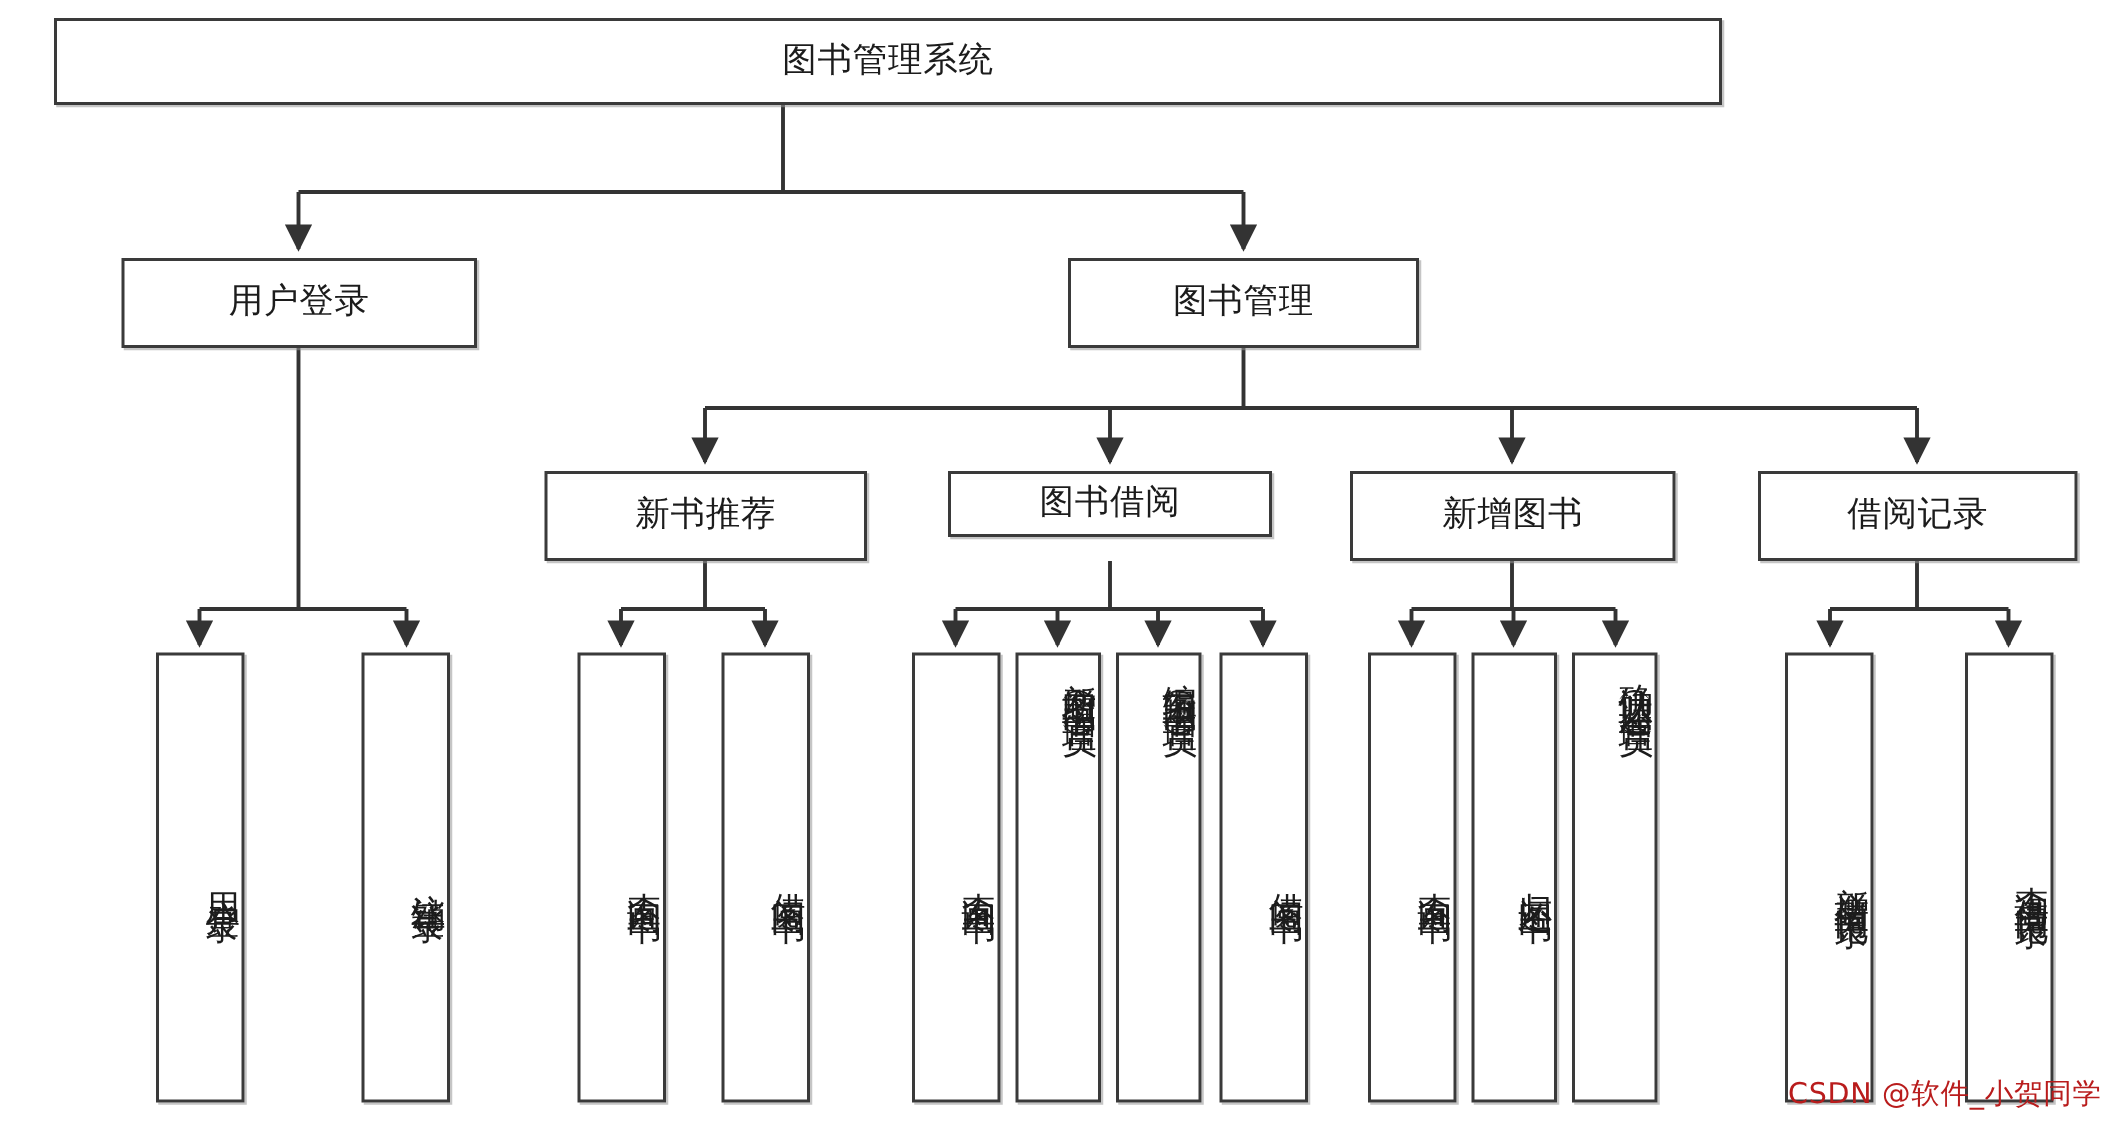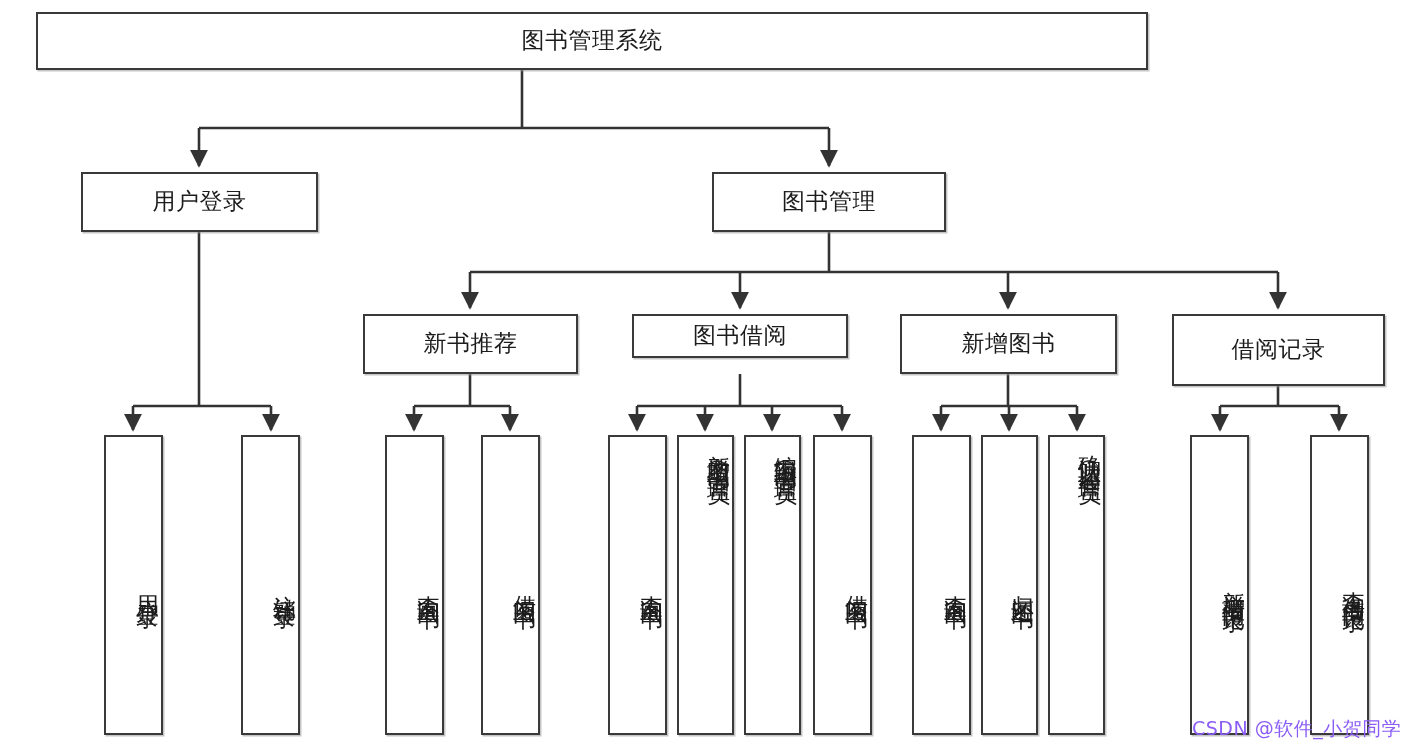--- a/index.html
+++ b/index.html
@@ -58,21 +58,21 @@
     width: 100%;
     display: block;
     text-align: center;
     margin: 0 auto;
   }
   .node.vertical.mid .node-label {
     align-self: center;
   }
   .watermark {
     position: absolute;
-    color: #8b5cf6;
+    color: #b91c1c;
     font-size: 19px;
     letter-spacing: 0.5px;
     white-space: nowrap;
     user-select: none;
   }
 </style>
 </head>
 <body>
 
 <div id="diagram-root">
@@ -144,21 +144,21 @@
   </div>
 
   <div class="node horizontal" style="left:632px; top:314px; width:216px; height:44px;">
     <span class="node-label">图书借阅</span>
   </div>
 
   <div class="node horizontal" style="left:900px; top:314px; width:217px; height:60px;">
     <span class="node-label">新增图书</span>
   </div>
 
-  <div class="node horizontal" style="left:1172px; top:314px; width:213px; height:72px;">
+  <div class="node horizontal" style="left:1172px; top:314px; width:213px; height:60px;">
     <span class="node-label">借阅记录</span>
   </div>
 
   <div class="node vertical mid" style="left:104px; top:435px; width:59px; height:300px;">
     <span class="node-label">用户登录</span>
   </div>
 
   <div class="node vertical mid" style="left:241px; top:435px; width:59px; height:300px;">
     <span class="node-label">注销登录</span>
   </div>

